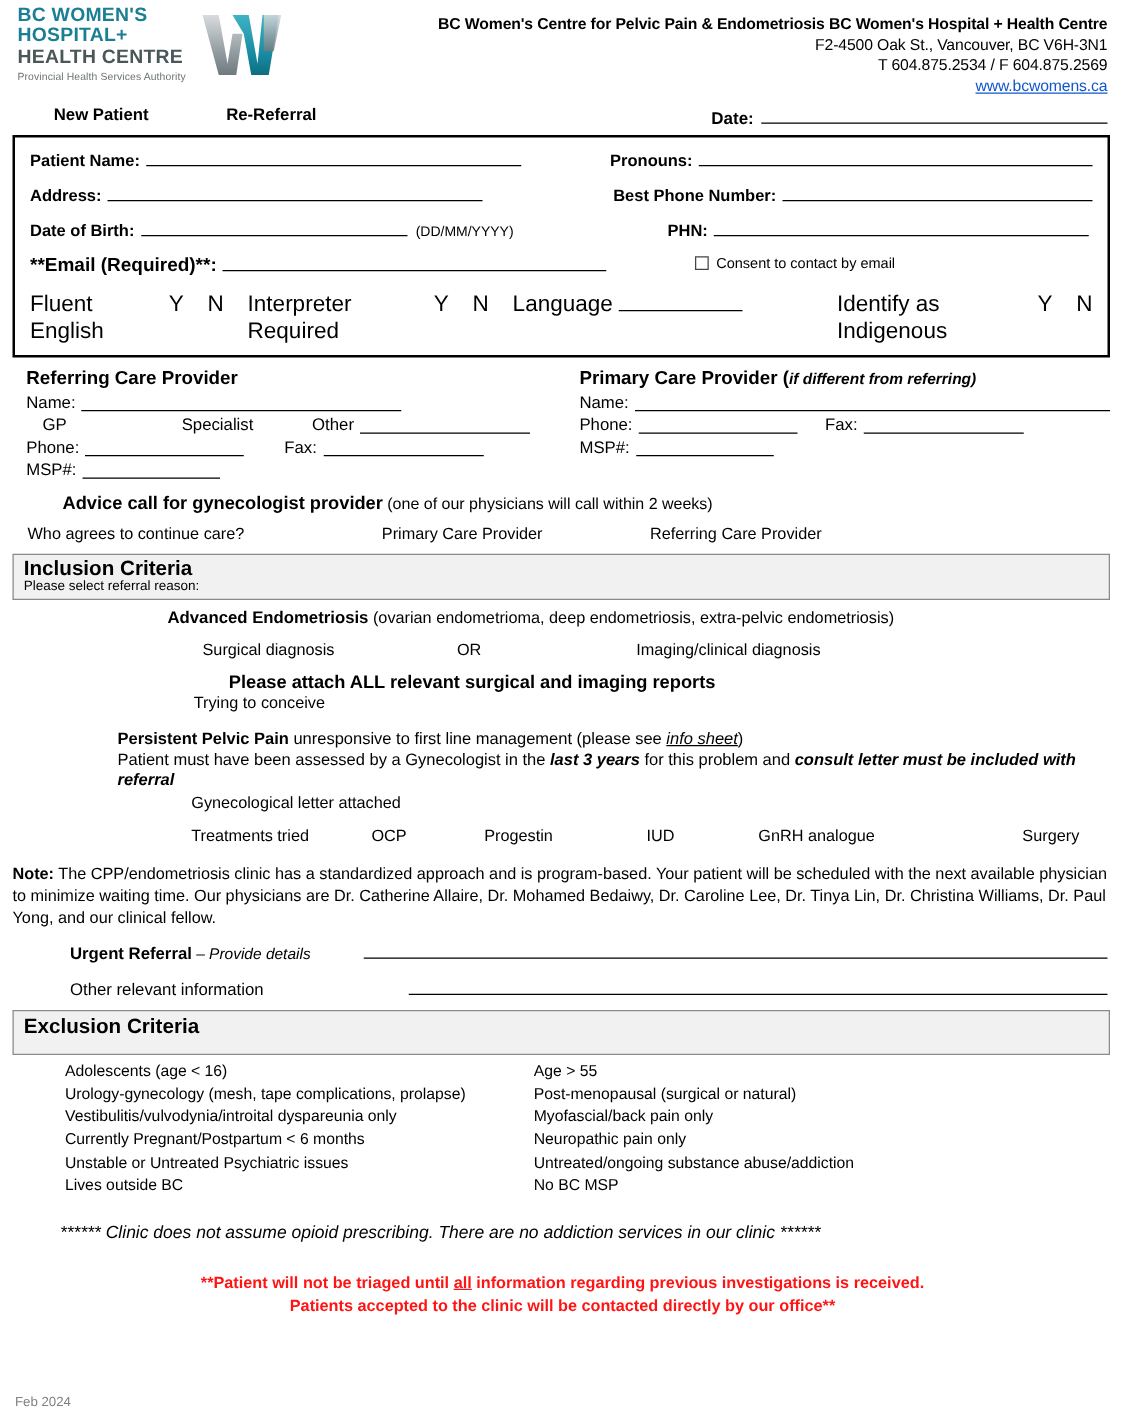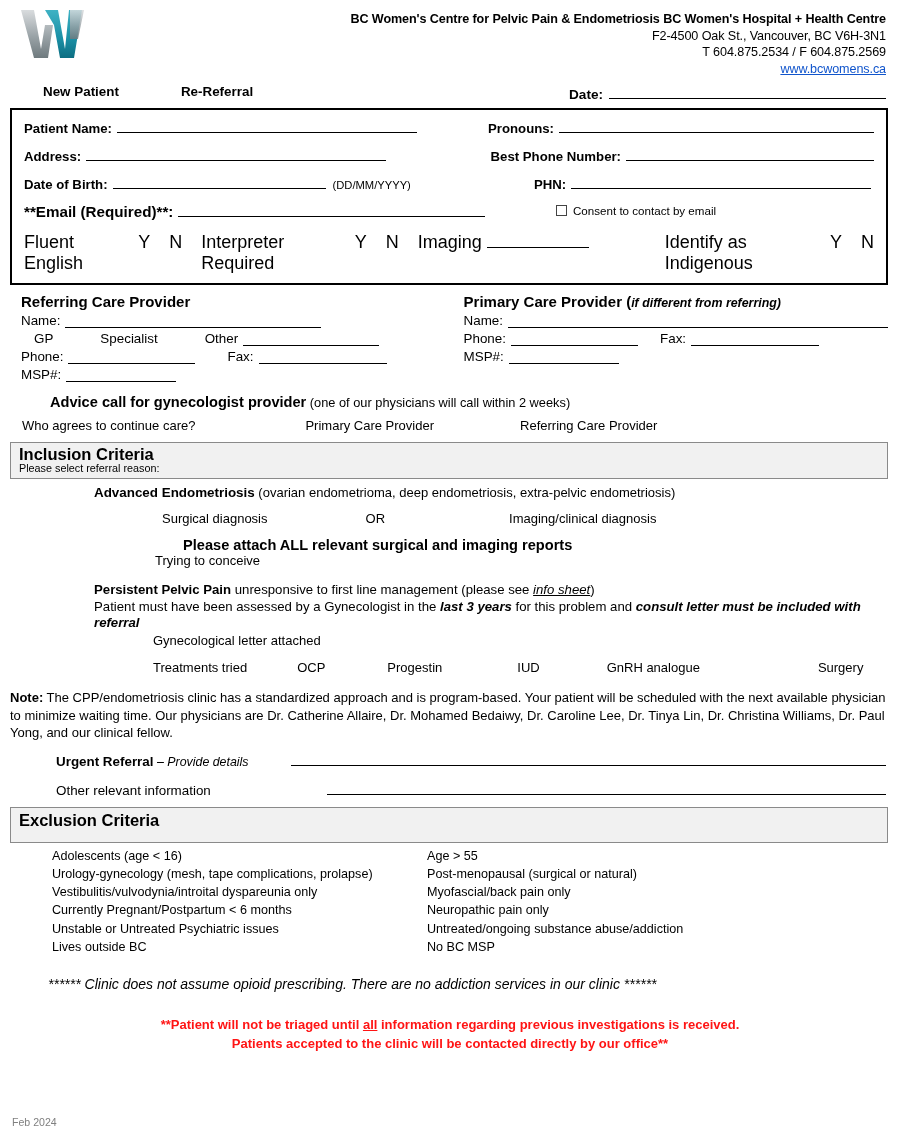--- a/index.html
+++ b/index.html
@@ -200,21 +200,21 @@
     padding-left: 11px;
   }
   .prov-line.indent2 { padding-left: 24px; }
   .ln-prov-name  { width: 256px; }
   .ln-prov-name2 { width: 380px; }
   .ln-other      { width: 136px; }
   .ln-prov-ph    { width: 127px; }
   .ln-prov-fax   { width: 128px; }
   .ln-msp        { width: 110px; }
   .gp-row { gap: 0; }
-  .gp-row .s1 { margin-right: 47px; }
+  .gp-row .s1 { margin-right: 92px; }
   .gp-row .s2 { margin-right: 47px; }
   .prov-line .gap { width: 32px; }
   .prov-line .gap-sm { width: 22px; }
 
   
   .advice {
     margin: 12px 12px 0 10px;
     padding-left: 40px;
     font-size: 14.6px;
     font-weight: bold;
@@ -257,21 +257,21 @@
   
   .incl-body {
     margin: 0 12px 0 10px;
     padding-top: 4px;
   }
   .line-adv {
     padding-left: 84px;
     font-size: 13.4px;
     margin-top: 2px;
   }
-  .line-adv b { font-weight: bold; }
+  .line-adv b { font-weight: bold; margin-left: 40px; }
   .line-adv .lite { font-weight: normal; font-size: 13px; }
   .diag-row {
     display: flex;
     font-size: 13px;
     margin-top: 11px;
     padding-left: 152px;
   }
   .diag-row .or { margin-left: 98px; }
   .diag-row .img { margin-left: 124px; }
   .attach-line {
@@ -374,20 +374,26 @@
     color: #808080;
   }
 </style>
 </head>
 <body>
 
 <div class="page">
 
   <div class="header">
     <div class="logo-wrap">
+      <div class="logo-text">
+        <div class="logo-l1">BC WOMEN'S</div>
+        <div class="logo-l2">HOSPITAL+</div>
+        <div class="logo-l3">HEALTH CENTRE</div>
+        <div class="logo-sub">Provincial Health Services Authority</div>
+      </div>
       <svg class="logo-mark" viewBox="0 0 72 58">
         <defs>
           <linearGradient id="gA" x1="0" y1="0" x2="0" y2="1">
             <stop offset="0%" stop-color="#d9dcde"></stop>
             <stop offset="55%" stop-color="#9aa3a7"></stop>
             <stop offset="100%" stop-color="#6f7a7e"></stop>
           </linearGradient>
           <linearGradient id="gB" x1="0" y1="0" x2="0" y2="1">
             <stop offset="0%" stop-color="#3fb2c4"></stop>
             <stop offset="60%" stop-color="#1a8fa5"></stop>
@@ -465,21 +471,21 @@
       </span>
     </div>
 
     <div class="lang-row">
       <span>Fluent English</span>
       <span class="sp-yn">Y</span>
       <span class="sp-yn">N</span>
       <span class="sp-item">Interpreter Required</span>
       <span class="sp-yn">Y</span>
       <span class="sp-yn">N</span>
-      <span class="sp-item">Imaging</span>
+      <span class="sp-item">Language</span>
       <span class="ln ln-lang"></span>
       <span class="push">Identify as Indigenous</span>
       <span class="sp-yn">Y</span>
       <span class="sp-yn">N</span>
     </div>
   </div>
 
   <div class="providers">
 
     <div class="prov-left">

